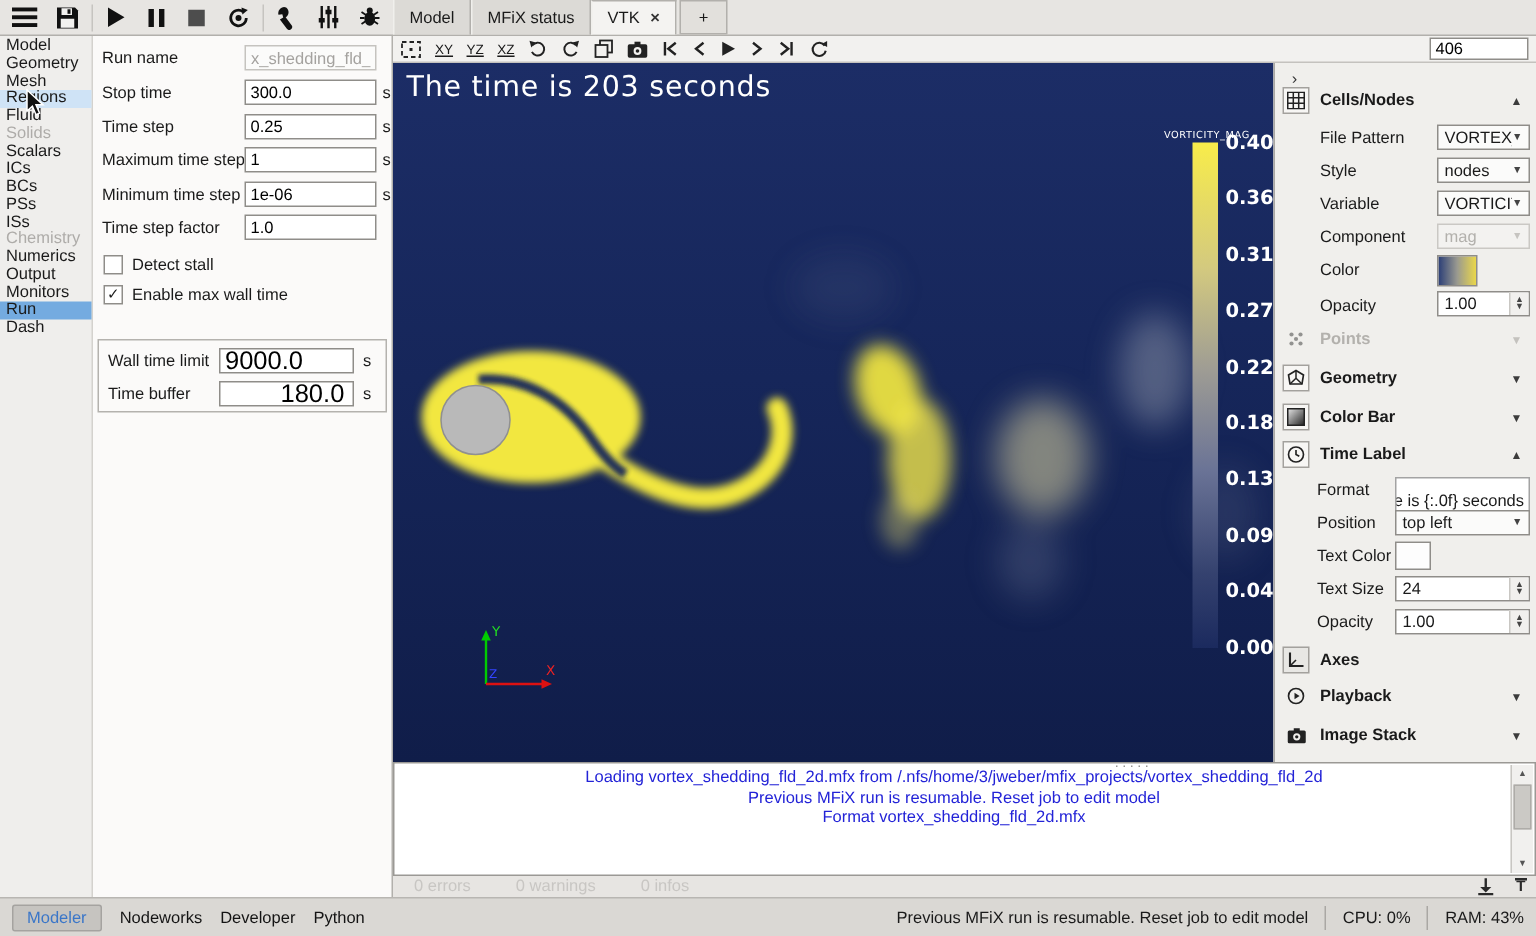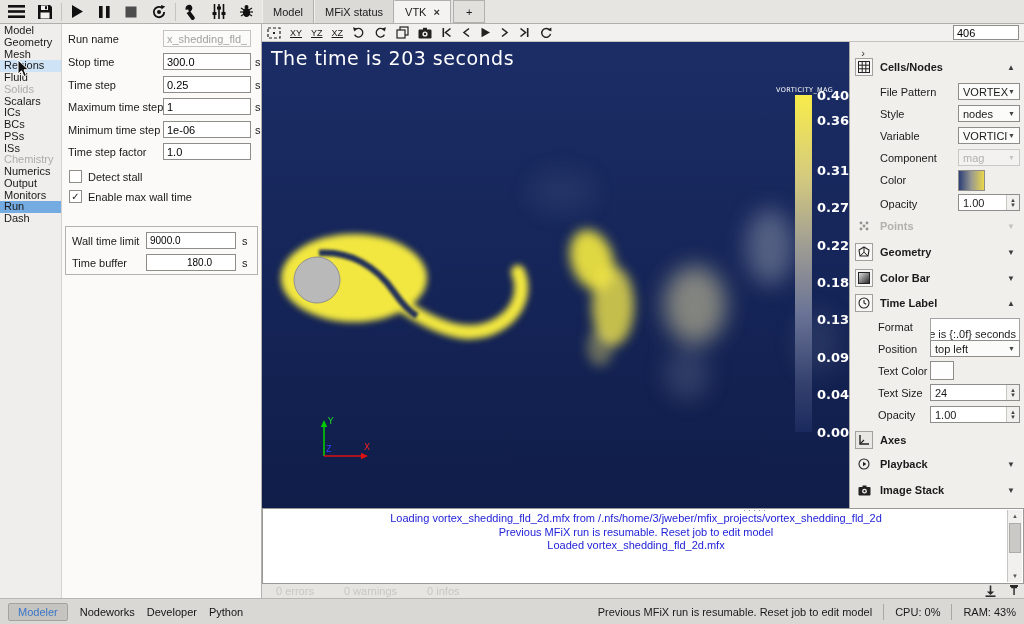--- a/index.html
+++ b/index.html
@@ -36,21 +36,21 @@
   .f-input{position:absolute;left:101px;width:88px;height:17px;border:1px solid #8f8d89;
            background:#fff;font-family:"Liberation Sans",sans-serif;font-size:11px;padding:0 3px;}
   .f-input.disabled{color:#a4a29f;background:#fbfbfa;border-color:#c5c3bf;}
   .f-unit{position:absolute;left:193px;}
   .cbx{position:absolute;left:7px;width:13px;height:13px;border:1px solid #8f8d89;background:#fff;
        display:flex;align-items:center;justify-content:center;font-size:10px;line-height:10px;}
   .cbx-label{position:absolute;left:26px;}
   #wall-group{position:absolute;left:3px;top:182px;width:193px;height:49px;border:1px solid #b4b2ae;margin-top:20px;}
   .g-label{position:absolute;left:6px;white-space:nowrap;}
   .g-input{position:absolute;left:80px;width:90px;height:17px;border:1px solid #8f8d89;background:#fff;
-           font-family:"Liberation Sans",sans-serif;font-size:10px;padding:0 3px;}
+           font-family:"Liberation Sans",sans-serif;font-size:17px;padding:0 3px;}
   .g-unit{position:absolute;left:176px;}
 
   
   #vtk-toolbar{position:absolute;left:262px;top:24px;width:762px;height:18px;background:#f2f1ef;
                border-bottom:1px solid #c4c2be;display:flex;align-items:center;gap:9px;padding:0 5px;}
   .vti{display:flex;align-items:center;justify-content:center;height:15px;}
   .plane-btn{font-size:9px;text-decoration:underline;color:#1a1a1a;}
   #frame-input{margin-left:auto;width:66px;height:15px;border:1px solid #8f8d89;background:#fff;
                font-family:"Liberation Sans",sans-serif;font-size:11px;padding:0 3px;}
 
@@ -395,21 +395,21 @@
         <ellipse cx="338" cy="305" rx="13" ry="19" fill="#e4da6c" opacity="0.4"></ellipse>
       </g>
       <circle cx="55" cy="238" r="23" fill="#b9b9b9" stroke="#909090" stroke-width="1"></circle>
     </svg>
 
     <div id="time-label">The time is 203 seconds</div>
 
     <div id="cbar-title">VORTICITY_MAG</div>
     <div id="cbar"></div>
     <span class="cb-tick" style="top:46px">0.40</span>
-    <span class="cb-tick" style="top:71px">0.36</span>
+    <span class="cb-tick" style="top:83px">0.36</span>
     <span class="cb-tick" style="top:121px">0.31</span>
     <span class="cb-tick" style="top:158px">0.27</span>
     <span class="cb-tick" style="top:196px">0.22</span>
     <span class="cb-tick" style="top:233px">0.18</span>
     <span class="cb-tick" style="top:270px">0.13</span>
     <span class="cb-tick" style="top:308px">0.09</span>
     <span class="cb-tick" style="top:345px">0.04</span>
     <span class="cb-tick" style="top:383px">0.00</span>
 
     <svg id="axes-widget" width="72" height="52" viewBox="0 0 72 52">
@@ -585,21 +585,21 @@
       </div>
       <span class="sec-title">Image Stack</span>
       <span class="sec-arrow">▼</span>
     </div>
   </div>
 
   <div id="console">
     <div id="splitter-dots">·····</div>
     <div class="con-line">Loading vortex_shedding_fld_2d.mfx from /.nfs/home/3/jweber/mfix_projects/vortex_shedding_fld_2d</div>
     <div class="con-line">Previous MFiX run is resumable.  Reset job to edit model</div>
-    <div class="con-line">Loaded vortex_shedding_fld_2d.mfx</div>
+    <div class="con-line">Format vortex_shedding_fld_2d.mfx</div>
     <div id="con-scroll">
       <span class="sc-arrow" style="top:0">▲</span>
       <div id="sc-thumb"></div>
       <span class="sc-arrow" style="bottom:0">▼</span>
     </div>
   </div>
 
   <div id="status-strip">
     <span>0 errors</span>
     <span>0 warnings</span>

